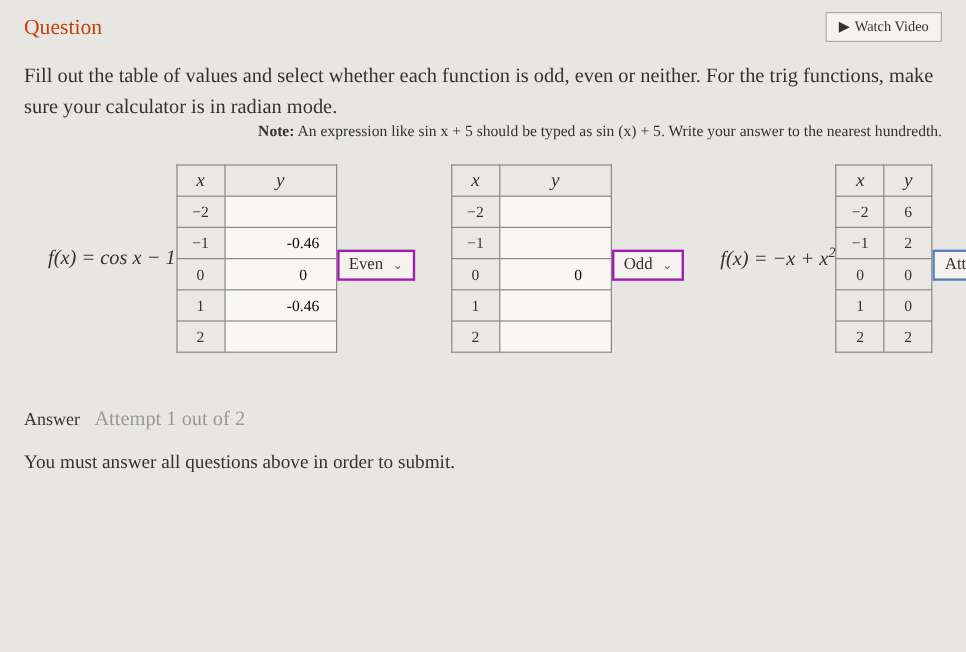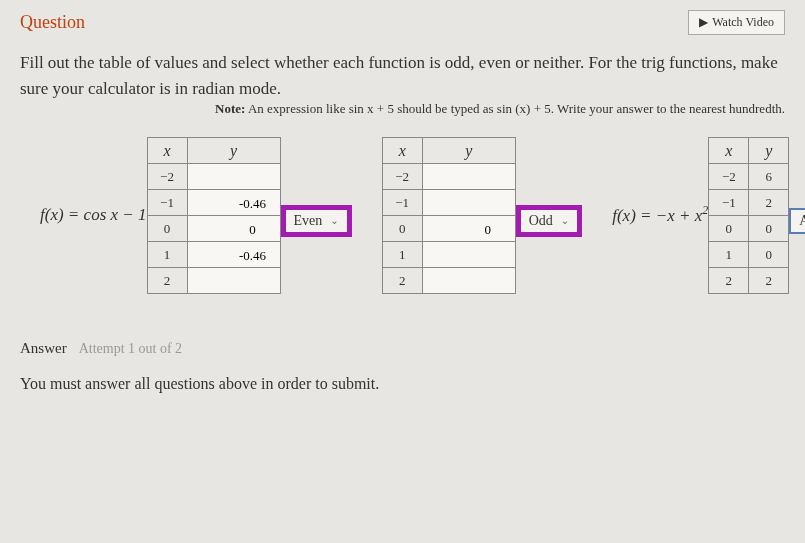--- a/index.html
+++ b/index.html
@@ -79,21 +79,21 @@
       border: none;
       background: transparent;
       text-align: center;
       font-family: inherit;
       font-size: 13px;
       outline: none;
       margin-left: 38px;
     }
     .val { font-style: normal; font-size: 13px; }
     .sel {
-      border: 5px solid #a21caf;
+      border: 2px solid #a21caf;
       padding: 3px 8px;
       background: #f5f3f0;
       font-size: 14px;
       display: inline-flex;
       align-items: center;
       gap: 8px;
       cursor: pointer;
       font-family: inherit;
     }
     .sel.highlighted {
@@ -102,21 +102,21 @@
     .chev { font-size: 10px; color: #666; }
     .answer-section {
       margin-top: 35px;
     }
     .answer-label {
       font-size: 15px;
       font-weight: normal;
       display: inline;
     }
     .attempt {
-      font-size: 14px;
+      font-size: 17px;
       color: #999;
       margin-left: 8px;
     }
     .submit-note {
       margin-top: 18px;
       font-size: 16px;
     }
     sup { font-size: 0.7em; }
   </style>
 </head>

